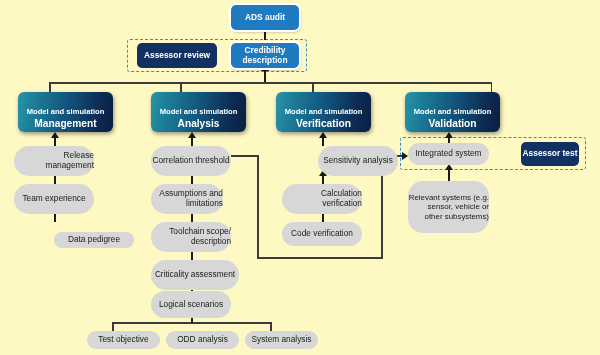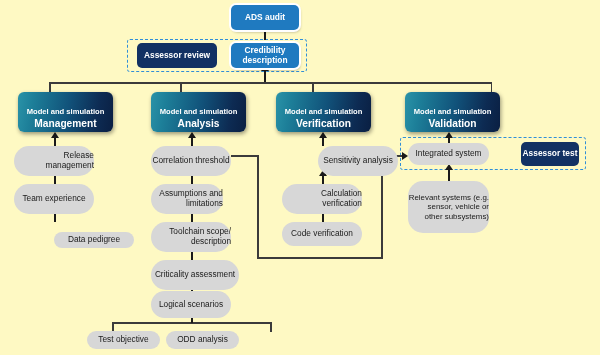--- a/index.html
+++ b/index.html
@@ -236,14 +236,17 @@
   <div class="node navy" style="left:521px; top:142px; width:58px; height:24px;">
     <span>Assessor test</span>
   </div>
 
   <div class="node grey" style="left:87px; top:331px; width:73px; height:18px;">
     <span>Test objective</span>
   </div>
   <div class="node grey" style="left:166px; top:331px; width:73px; height:18px;">
     <span>ODD analysis</span>
   </div>
+  <div class="node grey" style="left:245px; top:331px; width:73px; height:18px;">
+    <span>System analysis</span>
+  </div>
 
 </div>
 
 </body></html>

